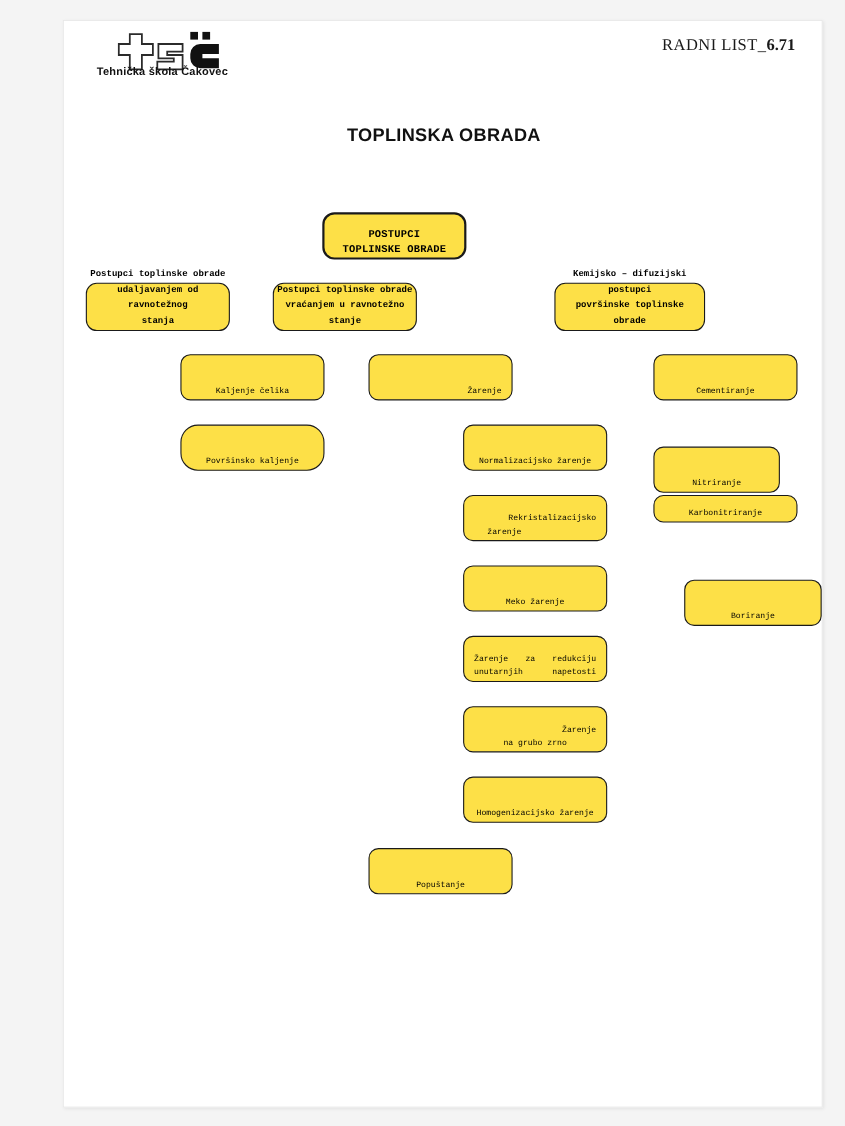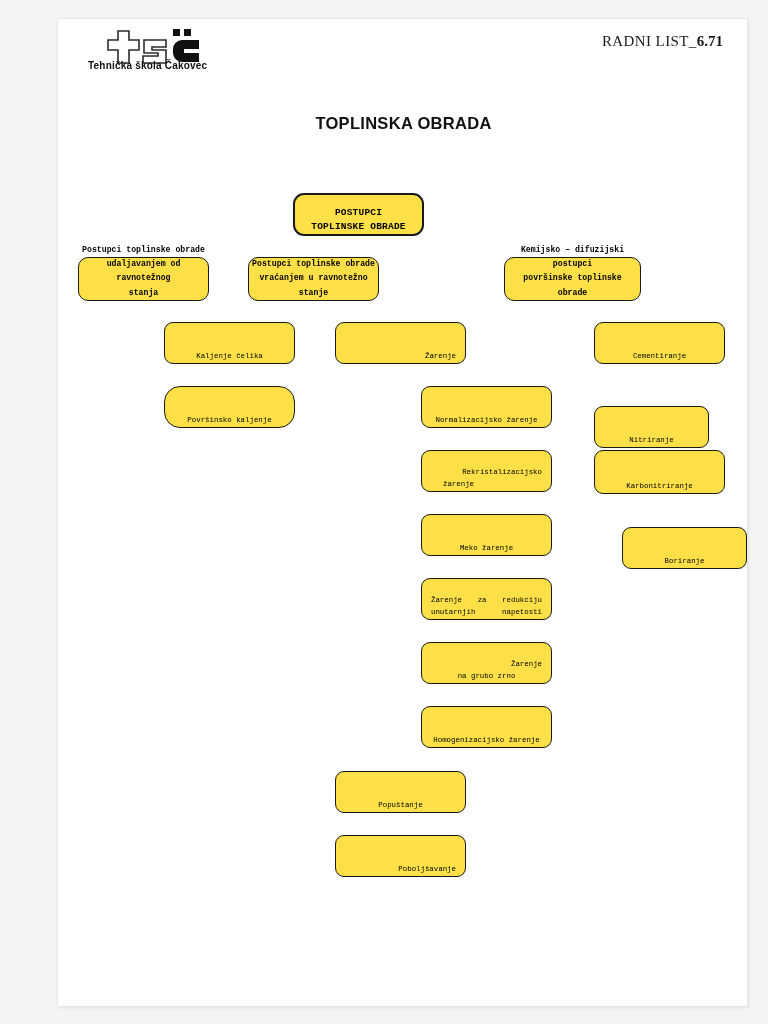--- a/index.html
+++ b/index.html
@@ -242,33 +242,30 @@
     </div>
 
     <div class="node lvl3 al-center" style="left:363px; top:687px; width:131px; height:42px;">
       <div class="txt">Homogenizacijsko žarenje</div>
     </div>
 
     <div class="node lvl3 al-center" style="left:277px; top:752px; width:131px; height:42px;">
       <div class="txt">Popuštanje</div>
     </div>
 
-    <div class="node lvl3 al-right" style="left:277px; top:816px; width:131px; height:42px;">
-      <div class="txt">Poboljšavanje</div>
-    </div>
 
     <div class="node lvl3 al-center" style="left:536px; top:303px; width:131px; height:42px;">
       <div class="txt">Cementiranje</div>
     </div>
 
     <div class="node lvl3 al-center" style="left:536px; top:367px; width:115px; height:42px;margin-top:20px;">
       <div class="txt">Nitriranje</div>
     </div>
 
-    <div class="node lvl3 al-center" style="left:536px; top:431px; width:131px; height:44px;">
+    <div class="node lvl3 al-center" style="left:536px; top:431px; width:131px; height:25px;">
       <div class="txt">Karbonitriranje</div>
     </div>
 
     <div class="node lvl3 al-center" style="left:564px; top:495px; width:125px; height:42px;margin-top:13px;">
       <div class="txt">Boriranje</div>
     </div>
 
   </div>
 </div>
 

